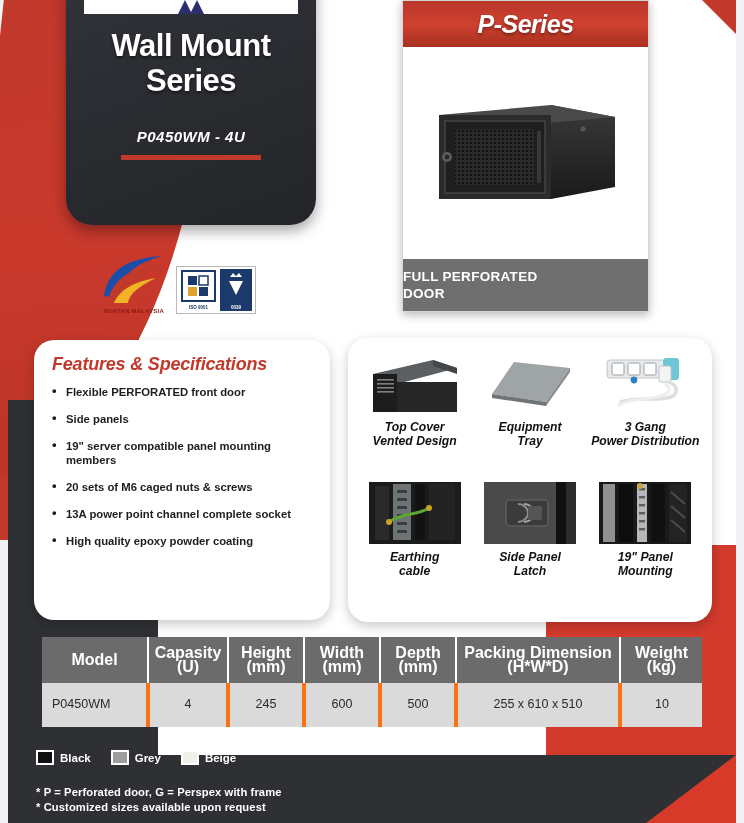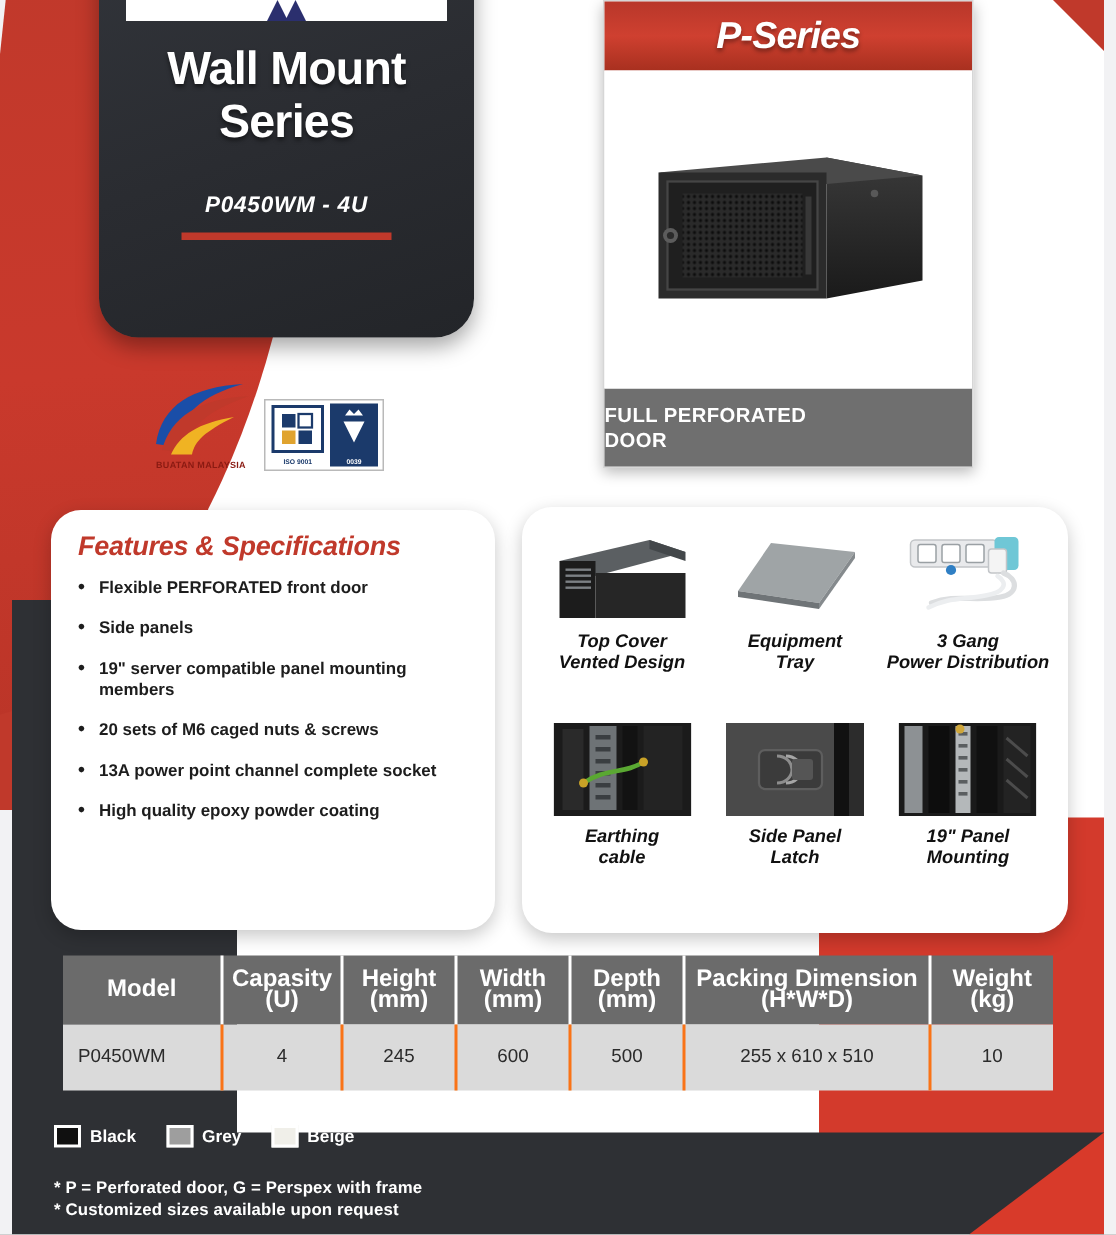--- a/index.html
+++ b/index.html
@@ -191,21 +191,21 @@
     border-collapse: collapse; table-layout: fixed;
   }
   .spec-table th {
     background: #6b6b6b; color: #ffffff; font-weight: bold; font-size: 16px;
     line-height: 14px; padding: 9px 2px; border-right: 2px solid #ffffff;
     text-align: center; vertical-align: middle;
   }
   .spec-table th:last-child { border-right: none; }
   .spec-table td {
     background: #dadada; color: #2b2b2b; font-size: 12.5px;
-    padding: 14px 2px 16px; border-right: 2px solid #f97316;
+    padding: 14px 2px 16px; border-right: 4px solid #f97316;
     text-align: center; vertical-align: top;
   }
   .spec-table td:first-child { text-align: left; padding-left: 10px; }
   .spec-table td:last-child { border-right: none; }
 
   
   .footer { position: absolute; left: 36px; bottom: 8px; width: 420px; }
   .swatches { display: flex; align-items: center; gap: 20px; margin-bottom: 20px; }
   .swatch { display: flex; align-items: center; gap: 6px; }
   .swatch-box { width: 18px; height: 15px; border: 2px solid #ffffff; }

